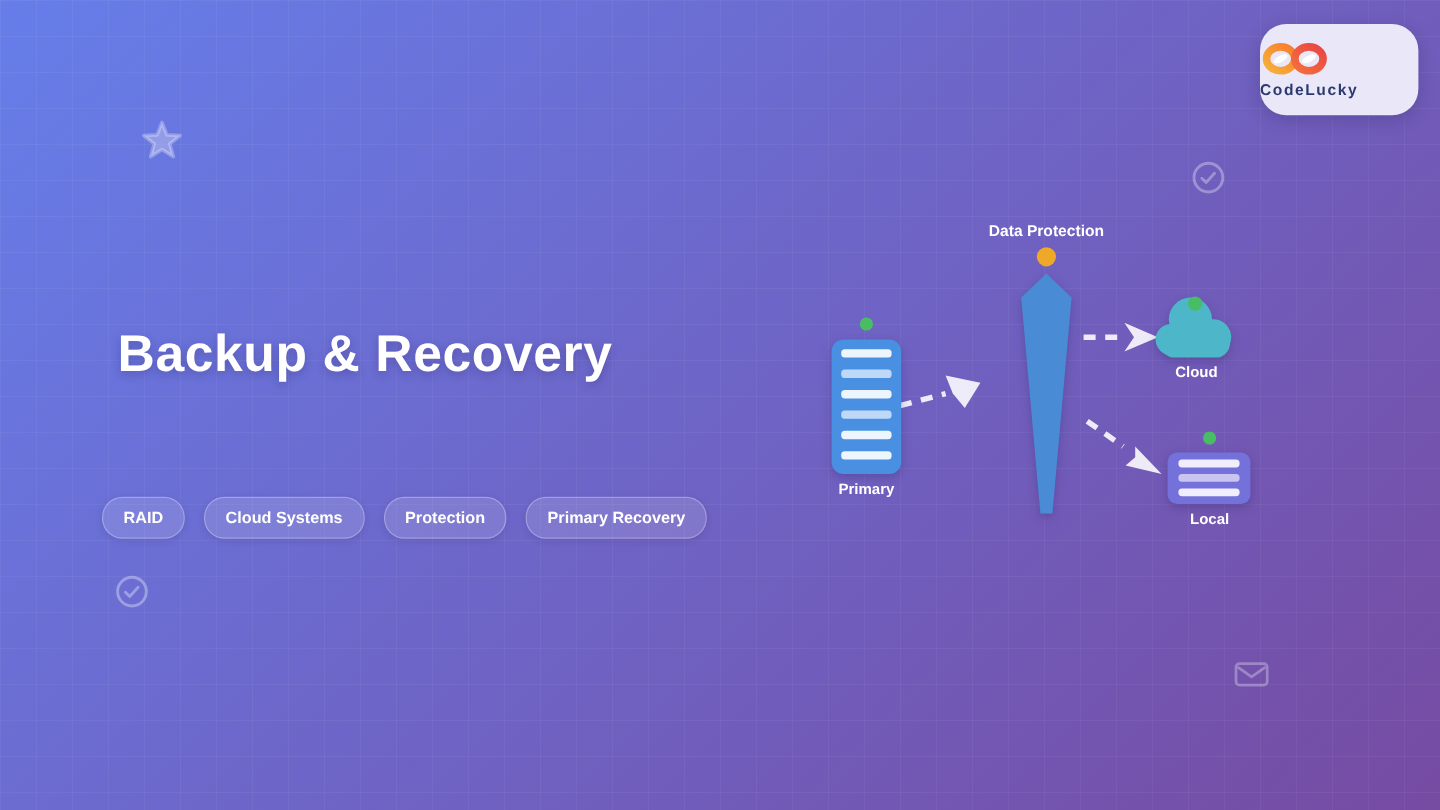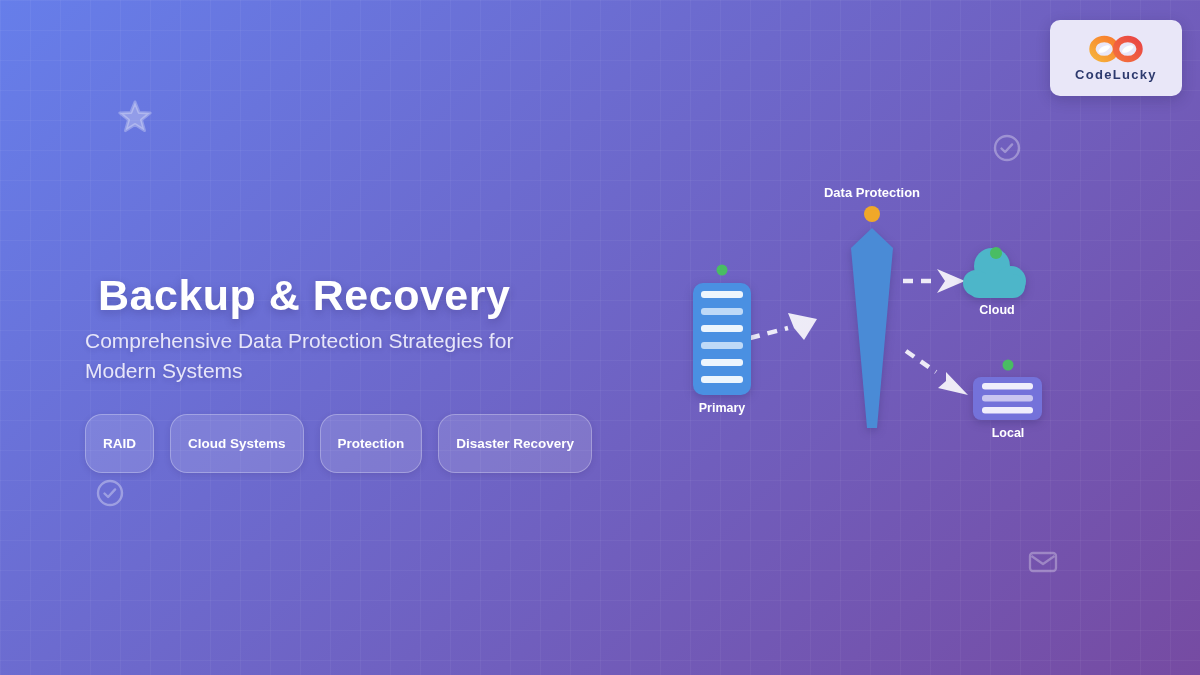--- a/index.html
+++ b/index.html
@@ -10,33 +10,33 @@
     background-image:linear-gradient(rgba(255,255,255,0.045) 1px,transparent 1px),
                      linear-gradient(90deg,rgba(255,255,255,0.045) 1px,transparent 1px);
     background-size:30px 30px;}
   .deco{position:absolute;}
   .deco-star{left:117px;top:99px;}
   .deco-check1{left:993px;top:134px;}
   .deco-check2{left:96px;top:479px;}
   .deco-mail{left:1028px;top:550px;}
 
   .logo-card{position:absolute;left:1050px;top:20px;width:132px;height:76px;
-    background:var(--logo-card);border-radius:10px;
+    background:var(--logo-card);border-radius:22px;
     box-shadow:0 4px 14px rgba(30,25,70,.22);
-    display:flex;flex-direction:column;align-items:center;justify-content:center;gap:3px;}
+    display:flex;flex-direction:column;justify-content:center;gap:3px;}
   .logo-text{font-size:13px;font-weight:bold;letter-spacing:1.3px;color:var(--logo-text);}
 
   .hero-title{position:absolute;left:85px;top:258px;margin:13px;
     font-size:43px;font-weight:bold;color:#ffffff;letter-spacing:.5px;
     text-shadow:0 3px 8px rgba(35,30,90,.28);}
   .hero-subtitle{position:absolute;left:85px;top:326px;margin:0;width:470px;
     font-size:21px;line-height:1.43;color:#e7e6f9;font-weight:400;
     text-shadow:0 2px 5px rgba(35,30,90,.18);}
   .badges{position:absolute;left:85px;top:414px;display:flex;gap:16px;}
-  .badge{display:inline-block;height:33px;line-height:33px;padding:12px 17px;
+  .badge{display:inline-block;height:33px;line-height:33px;padding:0 17px;
     border-radius:17px;background:rgba(255,255,255,.13);
     border:1px solid rgba(255,255,255,.28);
     color:#fff;font-size:13.5px;font-weight:bold;
     box-shadow:0 2px 6px rgba(45,35,100,.15);text-align:center;}
 
   .diagram{position:absolute;left:640px;top:150px;}
   .dash{stroke:var(--arrow);stroke-width:4.5;stroke-dasharray:10 8;fill:none;}
   .head{fill:var(--arrow);}
   .lbl{fill:#ffffff;font-weight:bold;font-size:12.5px;text-anchor:middle;
     font-family:"Liberation Sans","DejaVu Sans",sans-serif;}
@@ -79,27 +79,26 @@
       </defs>
       <ellipse cx="19" cy="16" rx="13" ry="11" fill="none" stroke="url(#gL)" stroke-width="7"></ellipse>
       <ellipse cx="45" cy="16" rx="13" ry="11" fill="none" stroke="url(#gR)" stroke-width="7"></ellipse>
       <ellipse cx="19" cy="16" rx="7" ry="3" fill="#ffffff" opacity="0.95" transform="rotate(-28 19 16)"></ellipse>
       <ellipse cx="45" cy="16" rx="7" ry="3" fill="#ffffff" opacity="0.95" transform="rotate(-28 45 16)"></ellipse>
     </svg>
     <div class="logo-text">CodeLucky</div>
   </div>
 
   <h1 class="hero-title">Backup &amp; Recovery</h1>
-  <p class="hero-subtitle">Comprehensive Data Protection Strategies for Modern Systems</p>
 
   <div class="badges">
     <span class="badge">RAID</span>
     <span class="badge">Cloud Systems</span>
     <span class="badge">Protection</span>
-    <span class="badge">Disaster Recovery</span>
+    <span class="badge">Primary Recovery</span>
   </div>
 
   <svg class="diagram" width="460" height="320" viewBox="0 0 460 320">
 
     <line class="dash" x1="110" y1="188" x2="148" y2="178"></line>
     <polygon class="head" points="177,169 148,163 154,178 164,190"></polygon>
 
     <line class="dash" x1="263" y1="131" x2="298" y2="131"></line>
     <polygon class="head" points="325,131 297,119 305,131 297,143"></polygon>
 

